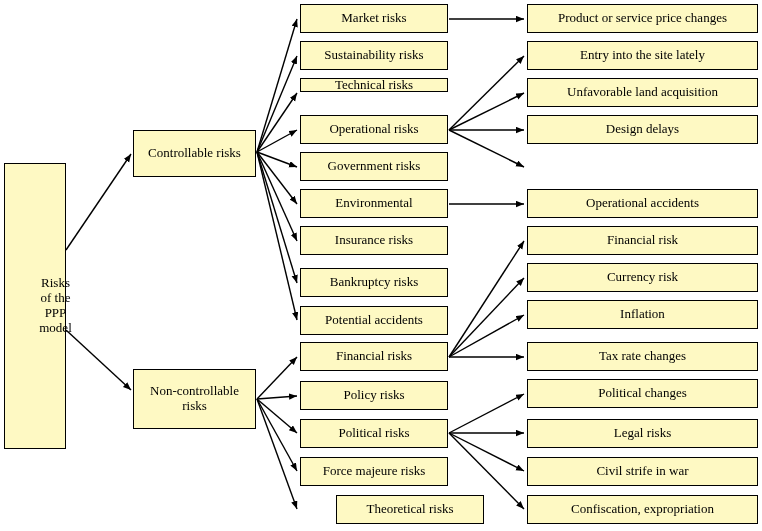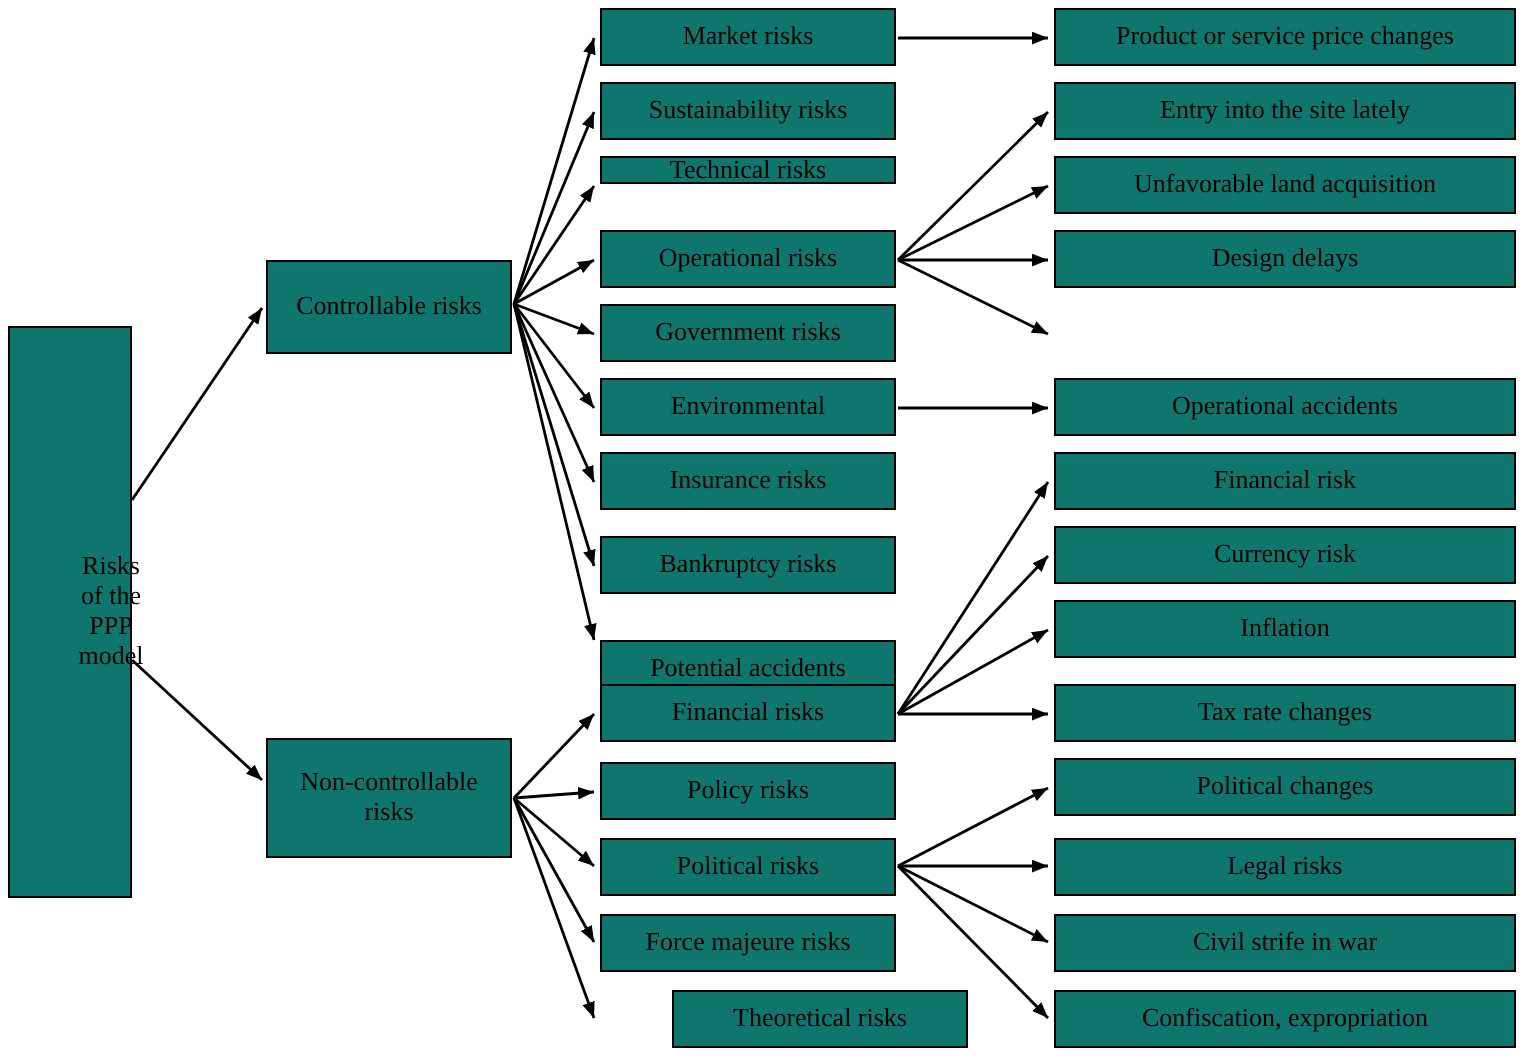--- a/index.html
+++ b/index.html
@@ -12,21 +12,21 @@
     width: 762px;
     height: 531px;
     background: #ffffff;
     font-family: "Liberation Serif", serif;
     overflow: hidden;
   }
   .node {
     position: absolute;
     box-sizing: border-box;
     border: 1.5px solid #000000;
-    background: #0f766e;
+    background: #fef9c3;
     display: flex;
     align-items: center;
     justify-content: center;
     text-align: center;
     color: #000000;
     font-size: 13px;
     line-height: 1.15;
     padding: 2px 4px;
     z-index: 2;
   }
@@ -102,21 +102,21 @@
   <div class="node" style="left:133px; top:369px; width:123px; height:60px;">Non-controllable risks</div>
 
   <div class="node" style="left:300px; top:4px; width:148px; height:29px;">Market risks</div>
   <div class="node" style="left:300px; top:41px; width:148px; height:29px;">Sustainability risks</div>
   <div class="node" style="left:300px; top:78px; width:148px; height:14px;">Technical risks</div>
   <div class="node" style="left:300px; top:115px; width:148px; height:29px;">Operational risks</div>
   <div class="node" style="left:300px; top:152px; width:148px; height:29px;">Government risks</div>
   <div class="node" style="left:300px; top:189px; width:148px; height:29px;">Environmental</div>
   <div class="node" style="left:300px; top:226px; width:148px; height:29px;">Insurance risks</div>
   <div class="node" style="left:300px; top:268px; width:148px; height:29px;">Bankruptcy risks</div>
-  <div class="node" style="left:300px; top:320px; width:148px; height:29px;">Potential accidents</div>
+  <div class="node" style="left:300px; top:306px; width:148px; height:29px;">Potential accidents</div>
   <div class="node" style="left:300px; top:342px; width:148px; height:29px;">Financial risks</div>
   <div class="node" style="left:300px; top:381px; width:148px; height:29px;">Policy risks</div>
   <div class="node" style="left:300px; top:419px; width:148px; height:29px;">Political risks</div>
   <div class="node" style="left:300px; top:457px; width:148px; height:29px;">Force majeure risks</div>
   <div class="node" style="left:300px; top:495px; width:148px; height:29px;margin-left:36px;">Theoretical risks</div>
 
   <div class="node" style="left:527px; top:4px; width:231px; height:29px;">Product or service price changes</div>
   <div class="node" style="left:527px; top:41px; width:231px; height:29px;">Entry into the site lately</div>
   <div class="node" style="left:527px; top:78px; width:231px; height:29px;">Unfavorable land acquisition</div>
   <div class="node" style="left:527px; top:115px; width:231px; height:29px;">Design delays</div>

